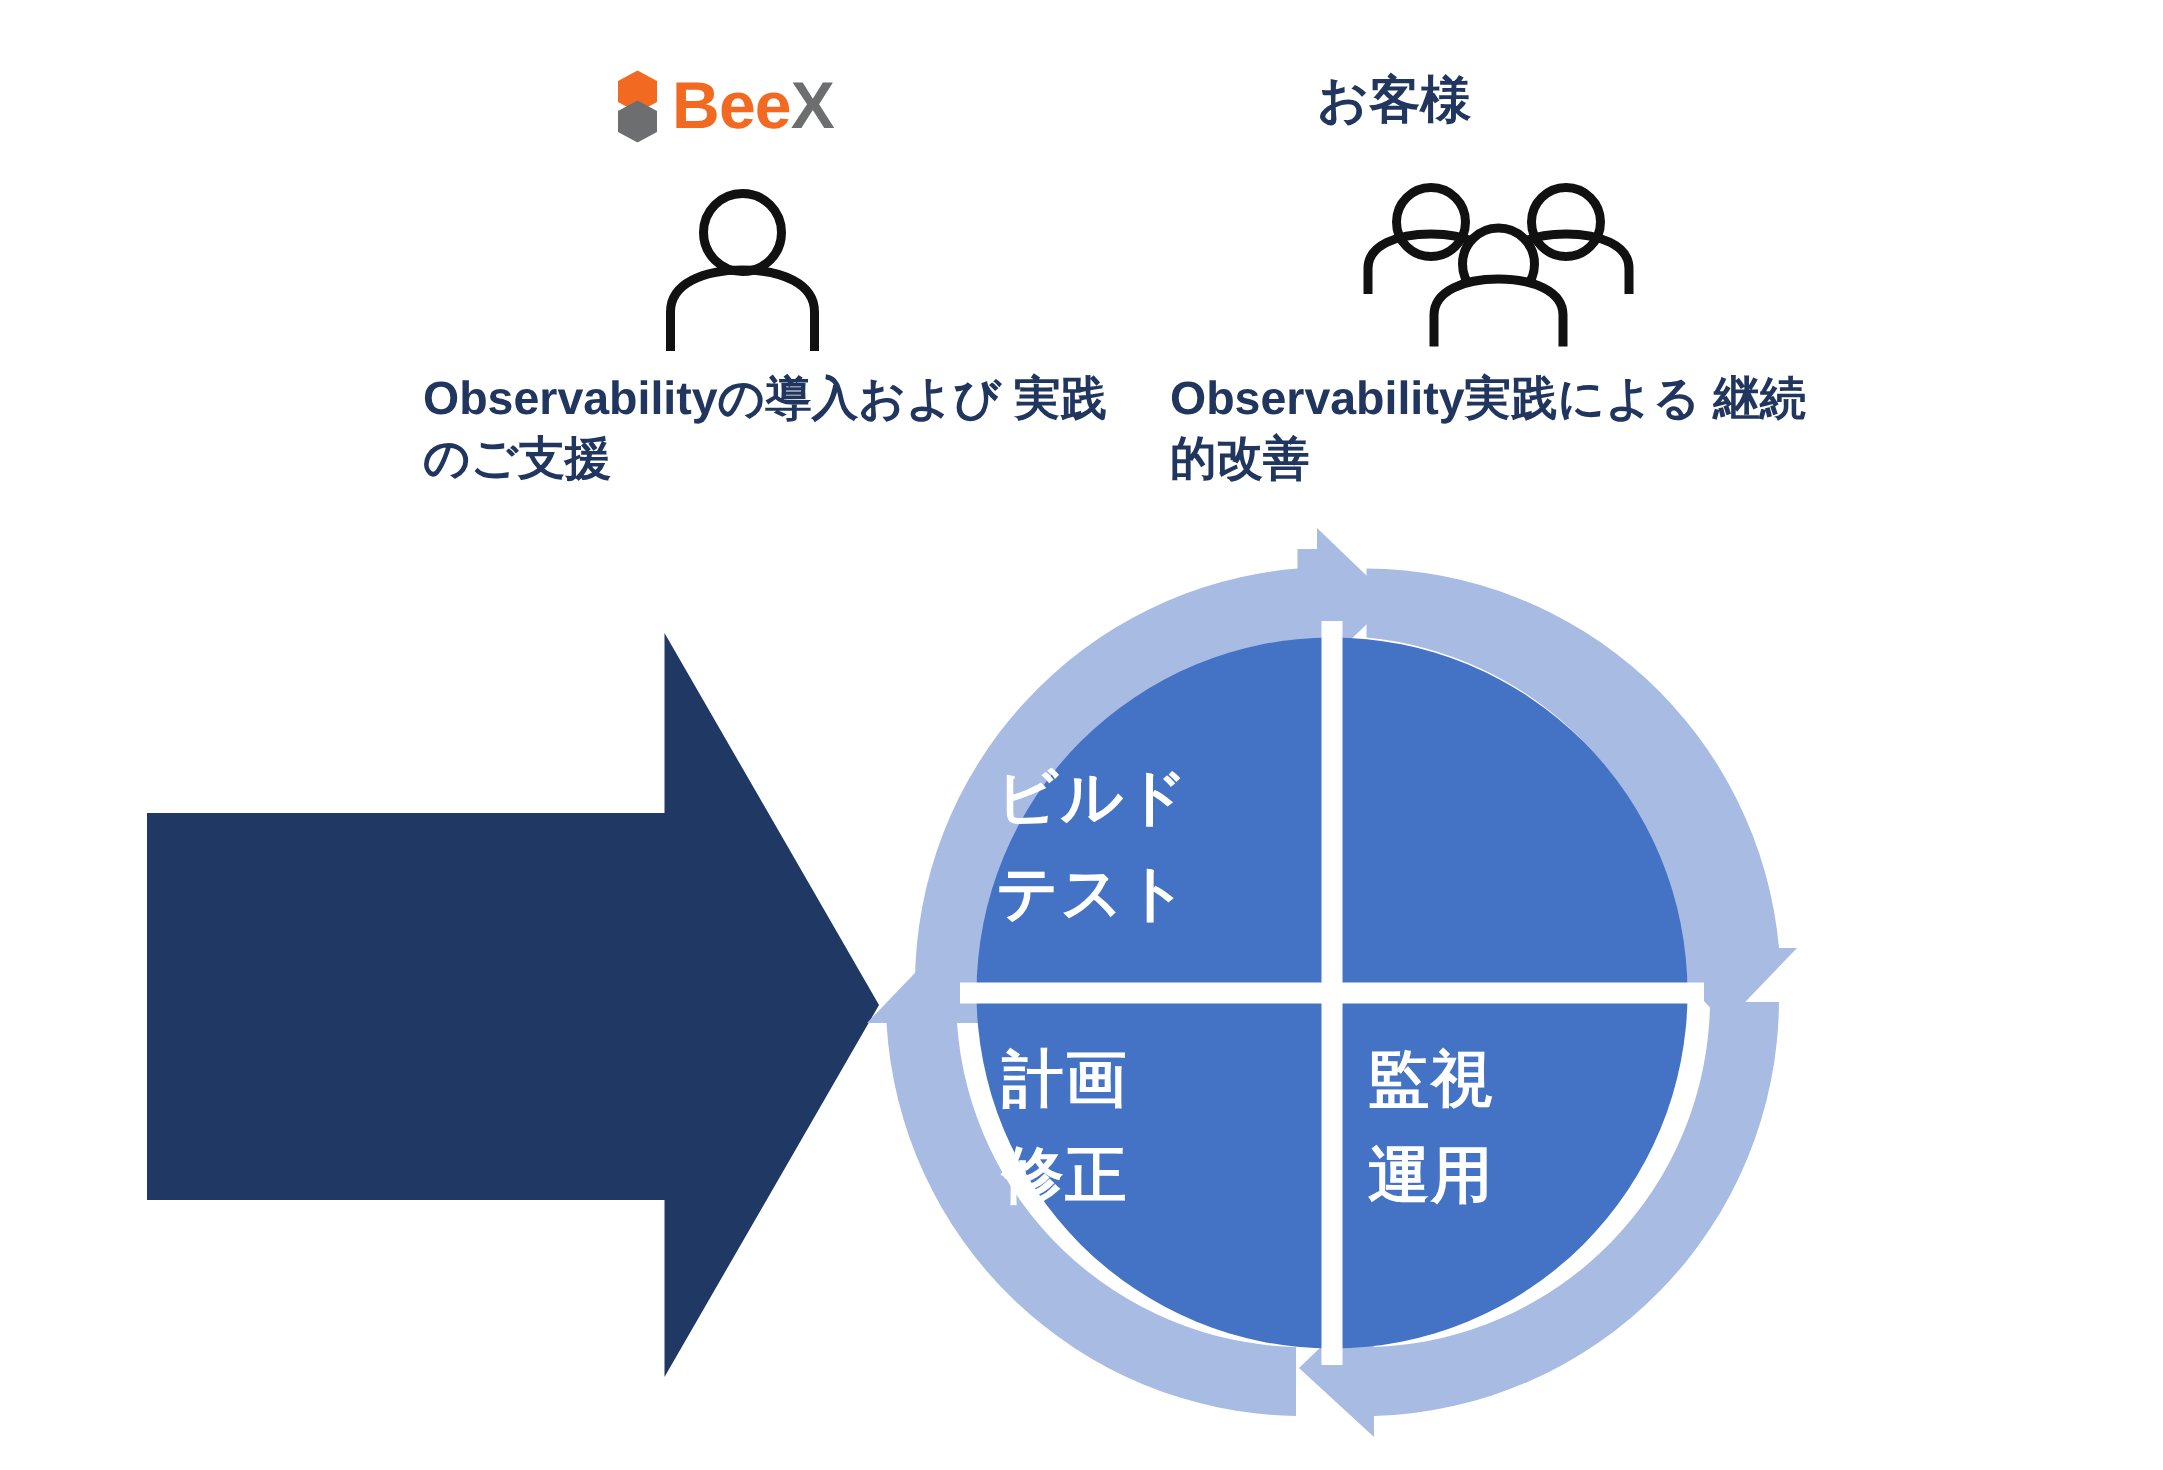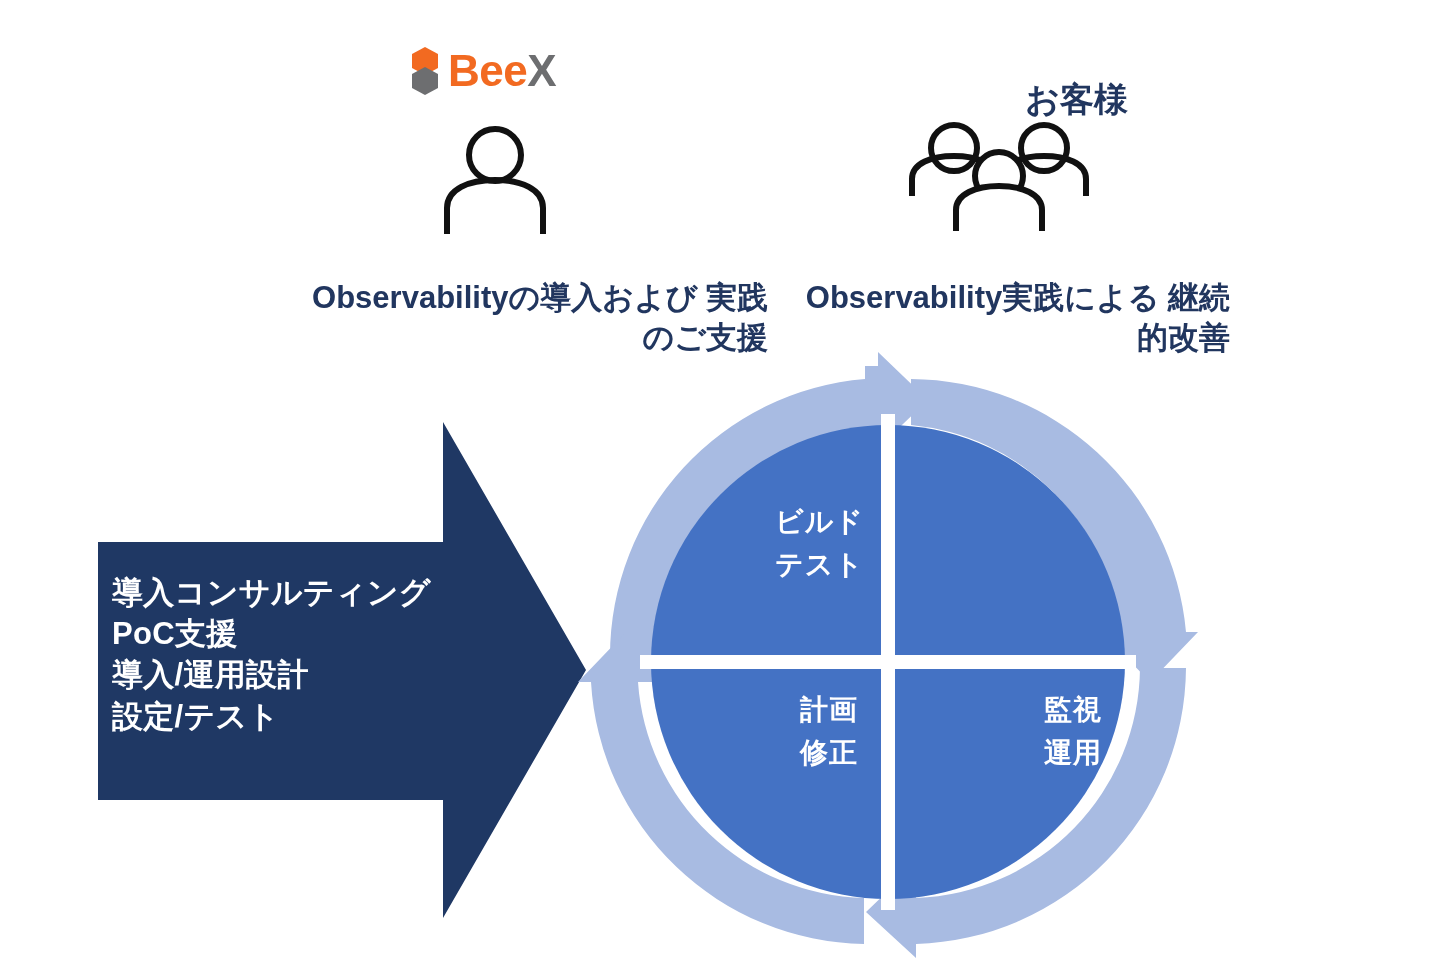--- a/index.html
+++ b/index.html
@@ -44,24 +44,23 @@
   }
   .beex-bee { color: #F26A21; }
   .beex-x   { color: #6D6E70; }
 
   
   .section-heading {
     position: absolute;
     color: #21365F;
     font-size: 31px;
     font-weight: 700;
-    text-align: right;
+    text-align: left;
     line-height: 1.28;
     letter-spacing: 0px;
-    margin-top: 32px;
   }
   #customer-heading {
     left: 878px;
     top: 46px;
     width: 250px;
     font-size: 34px;
   }
   #beex-caption {
     left: 282px;
     top: 246px;
@@ -114,23 +113,23 @@
   #cycle {
     position: absolute;
     left: 578px;
     top: 352px;
     width: 620px;
     height: 620px;
   }
   .quadrant-label {
     position: absolute;
     color: #ffffff;
-    font-size: 28px;
-    font-weight: 700;
-    text-align: right;
+    font-size: 41px;
+    font-weight: 700;
+    text-align: left;
     line-height: 1.55;
     white-space: pre-line;
     letter-spacing: 1px;
   }
   #quadrant-label-0 { left: 664px; top: 500px; width: 200px; }
   #quadrant-label-1 { left: 908px; top: 500px; width: 220px; }
   #quadrant-label-2 { left: 668px; top: 688px; width: 190px; }
   #quadrant-label-3 { left: 912px; top: 688px; width: 190px; }
 </style>
 </head>
@@ -175,24 +174,20 @@
 継続的改善</div>
 
   <div class="section-heading" id="beex-caption">Observabilityの導入および
 実践のご支援</div>
 
   <div id="consulting-arrow">
     <svg width="510" height="520" viewBox="0 0 510 520" xmlns="http://www.w3.org/2000/svg">
       <polygon points="10,132 355,132 355,12 498,260 355,508 355,390 10,390" fill="#1F3864"></polygon>
     </svg>
   </div>
-  <div id="consulting-arrow-text">導入コンサルティング
-PoC支援
-導入/運用設計
-設定/テスト</div>
 
   <div id="cycle">
     <svg width="620" height="620" viewBox="0 0 620 620" xmlns="http://www.w3.org/2000/svg">
 
       <g>
 
         <path d="M 32 304
                  A 278 278 0 0 1 287 27
                  L 287 14 L 315 14 L 315 14
                  L 315 14

